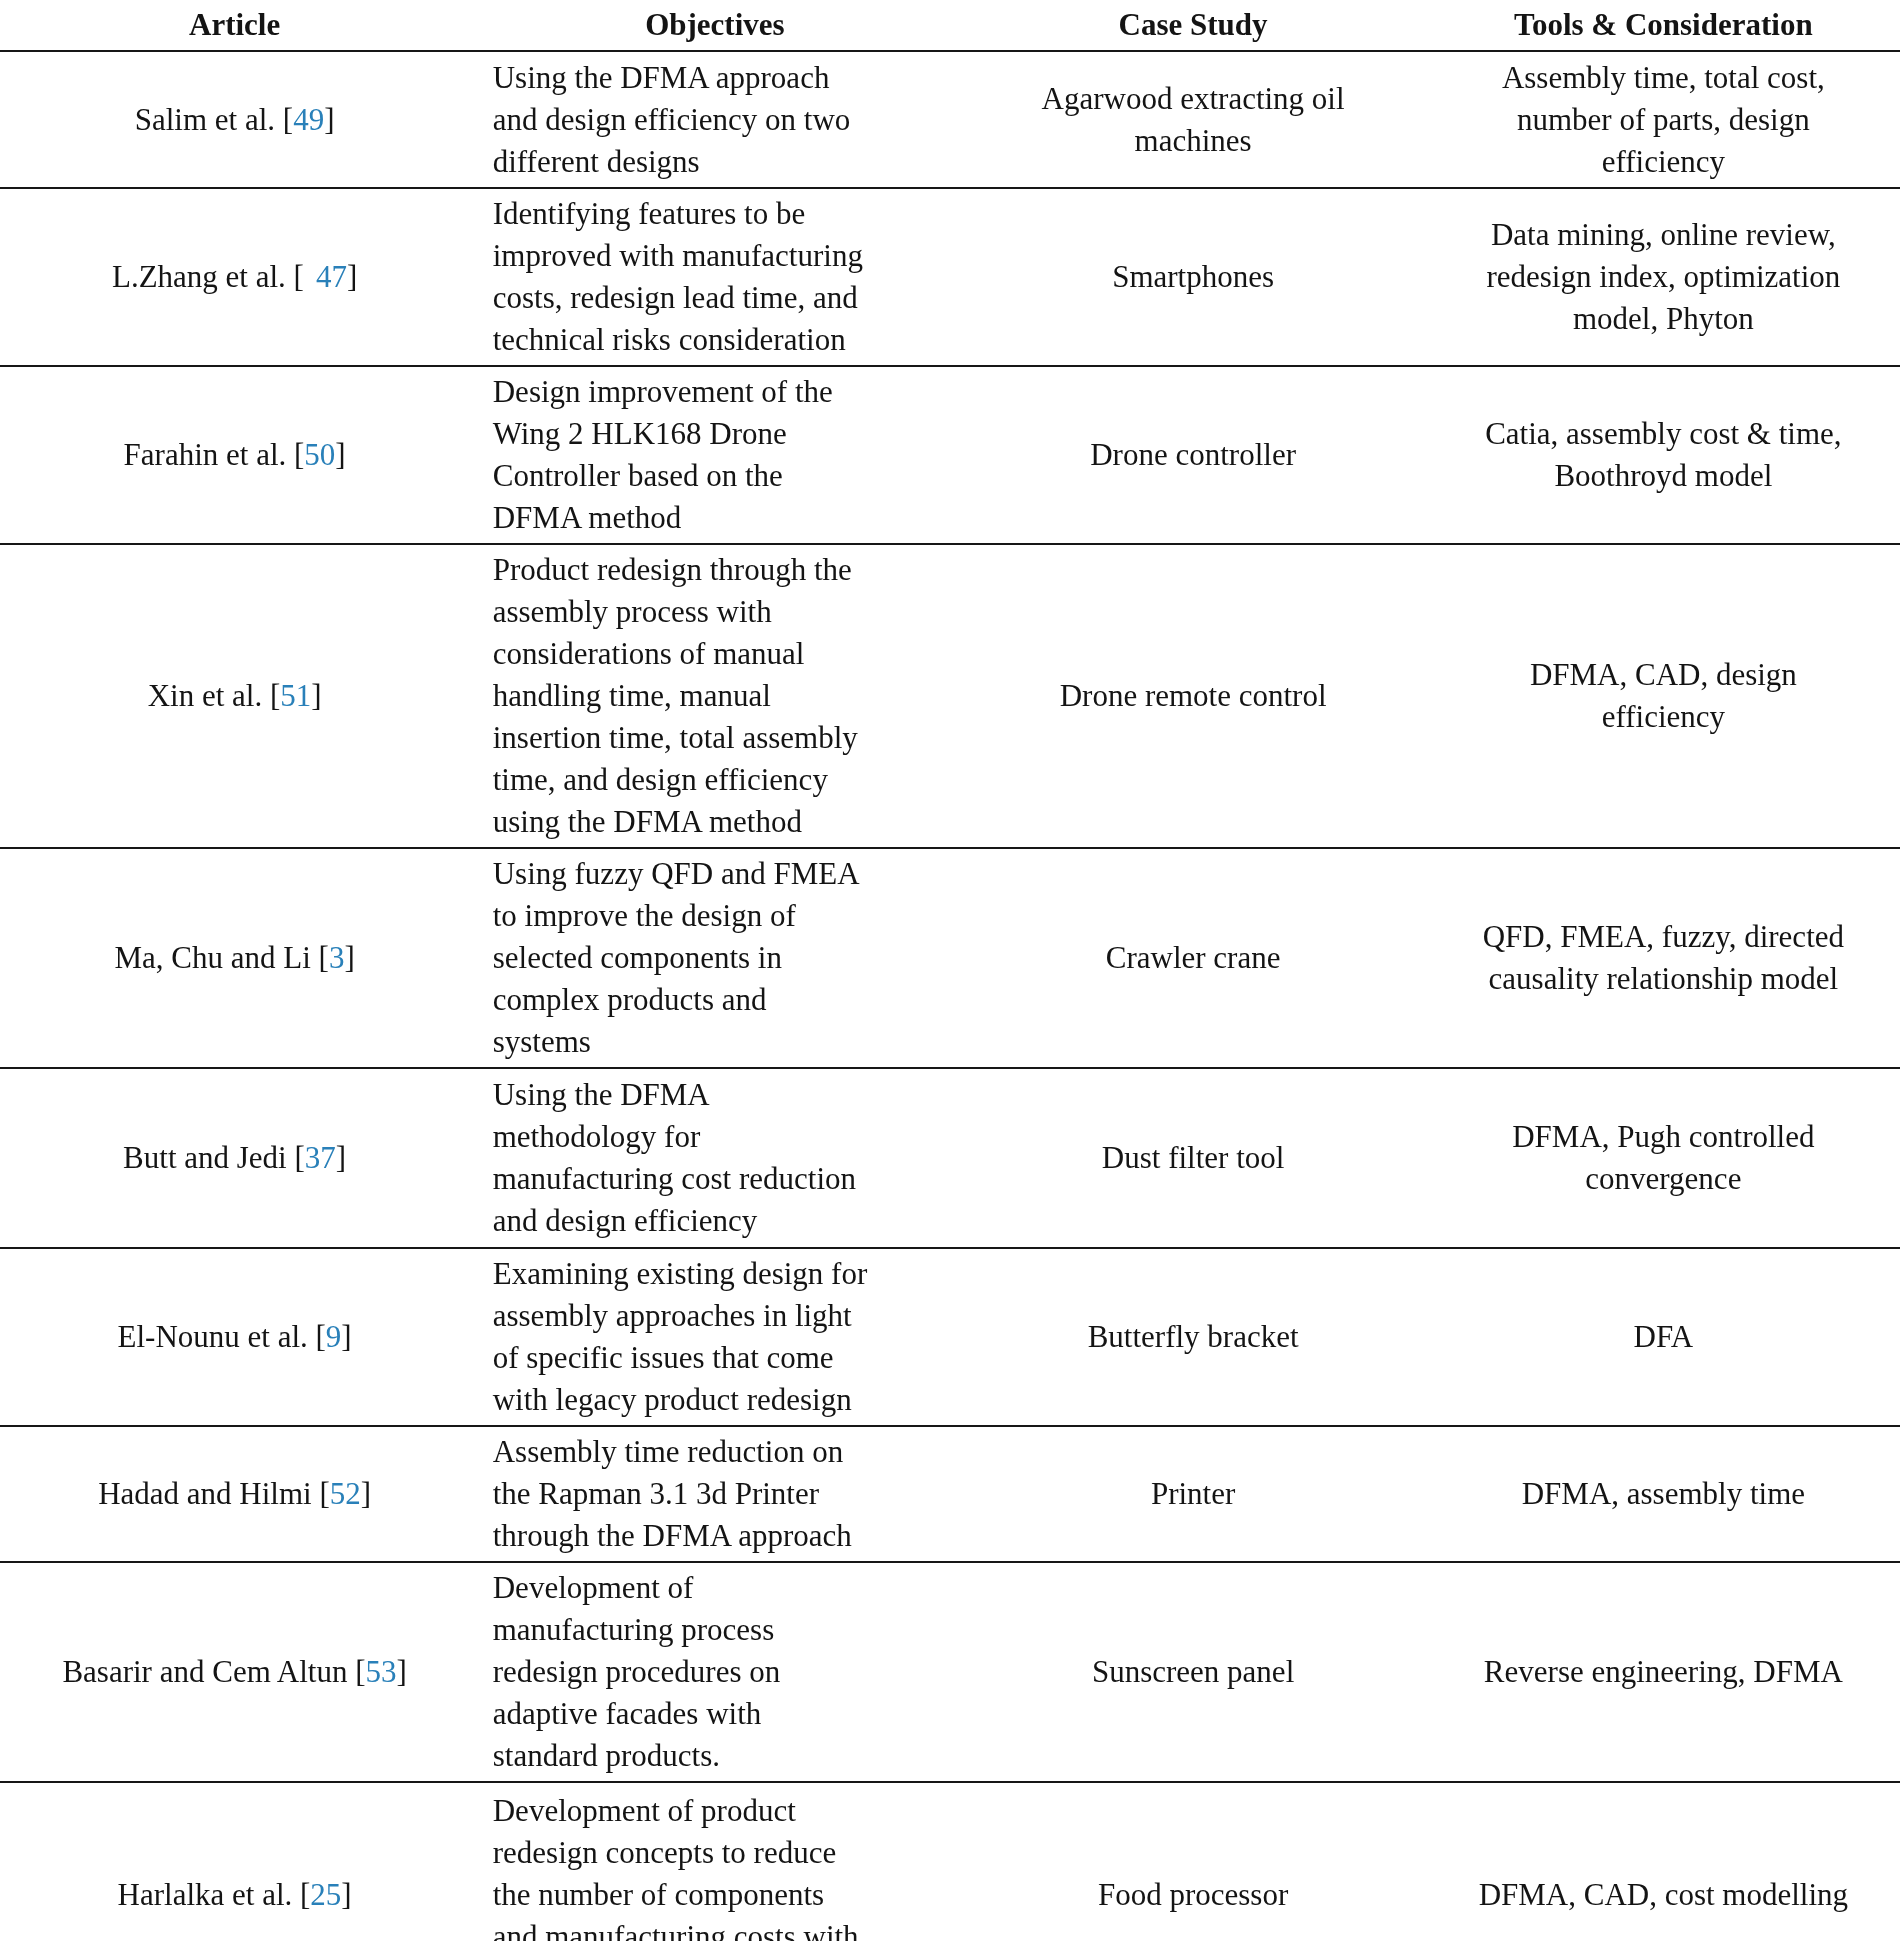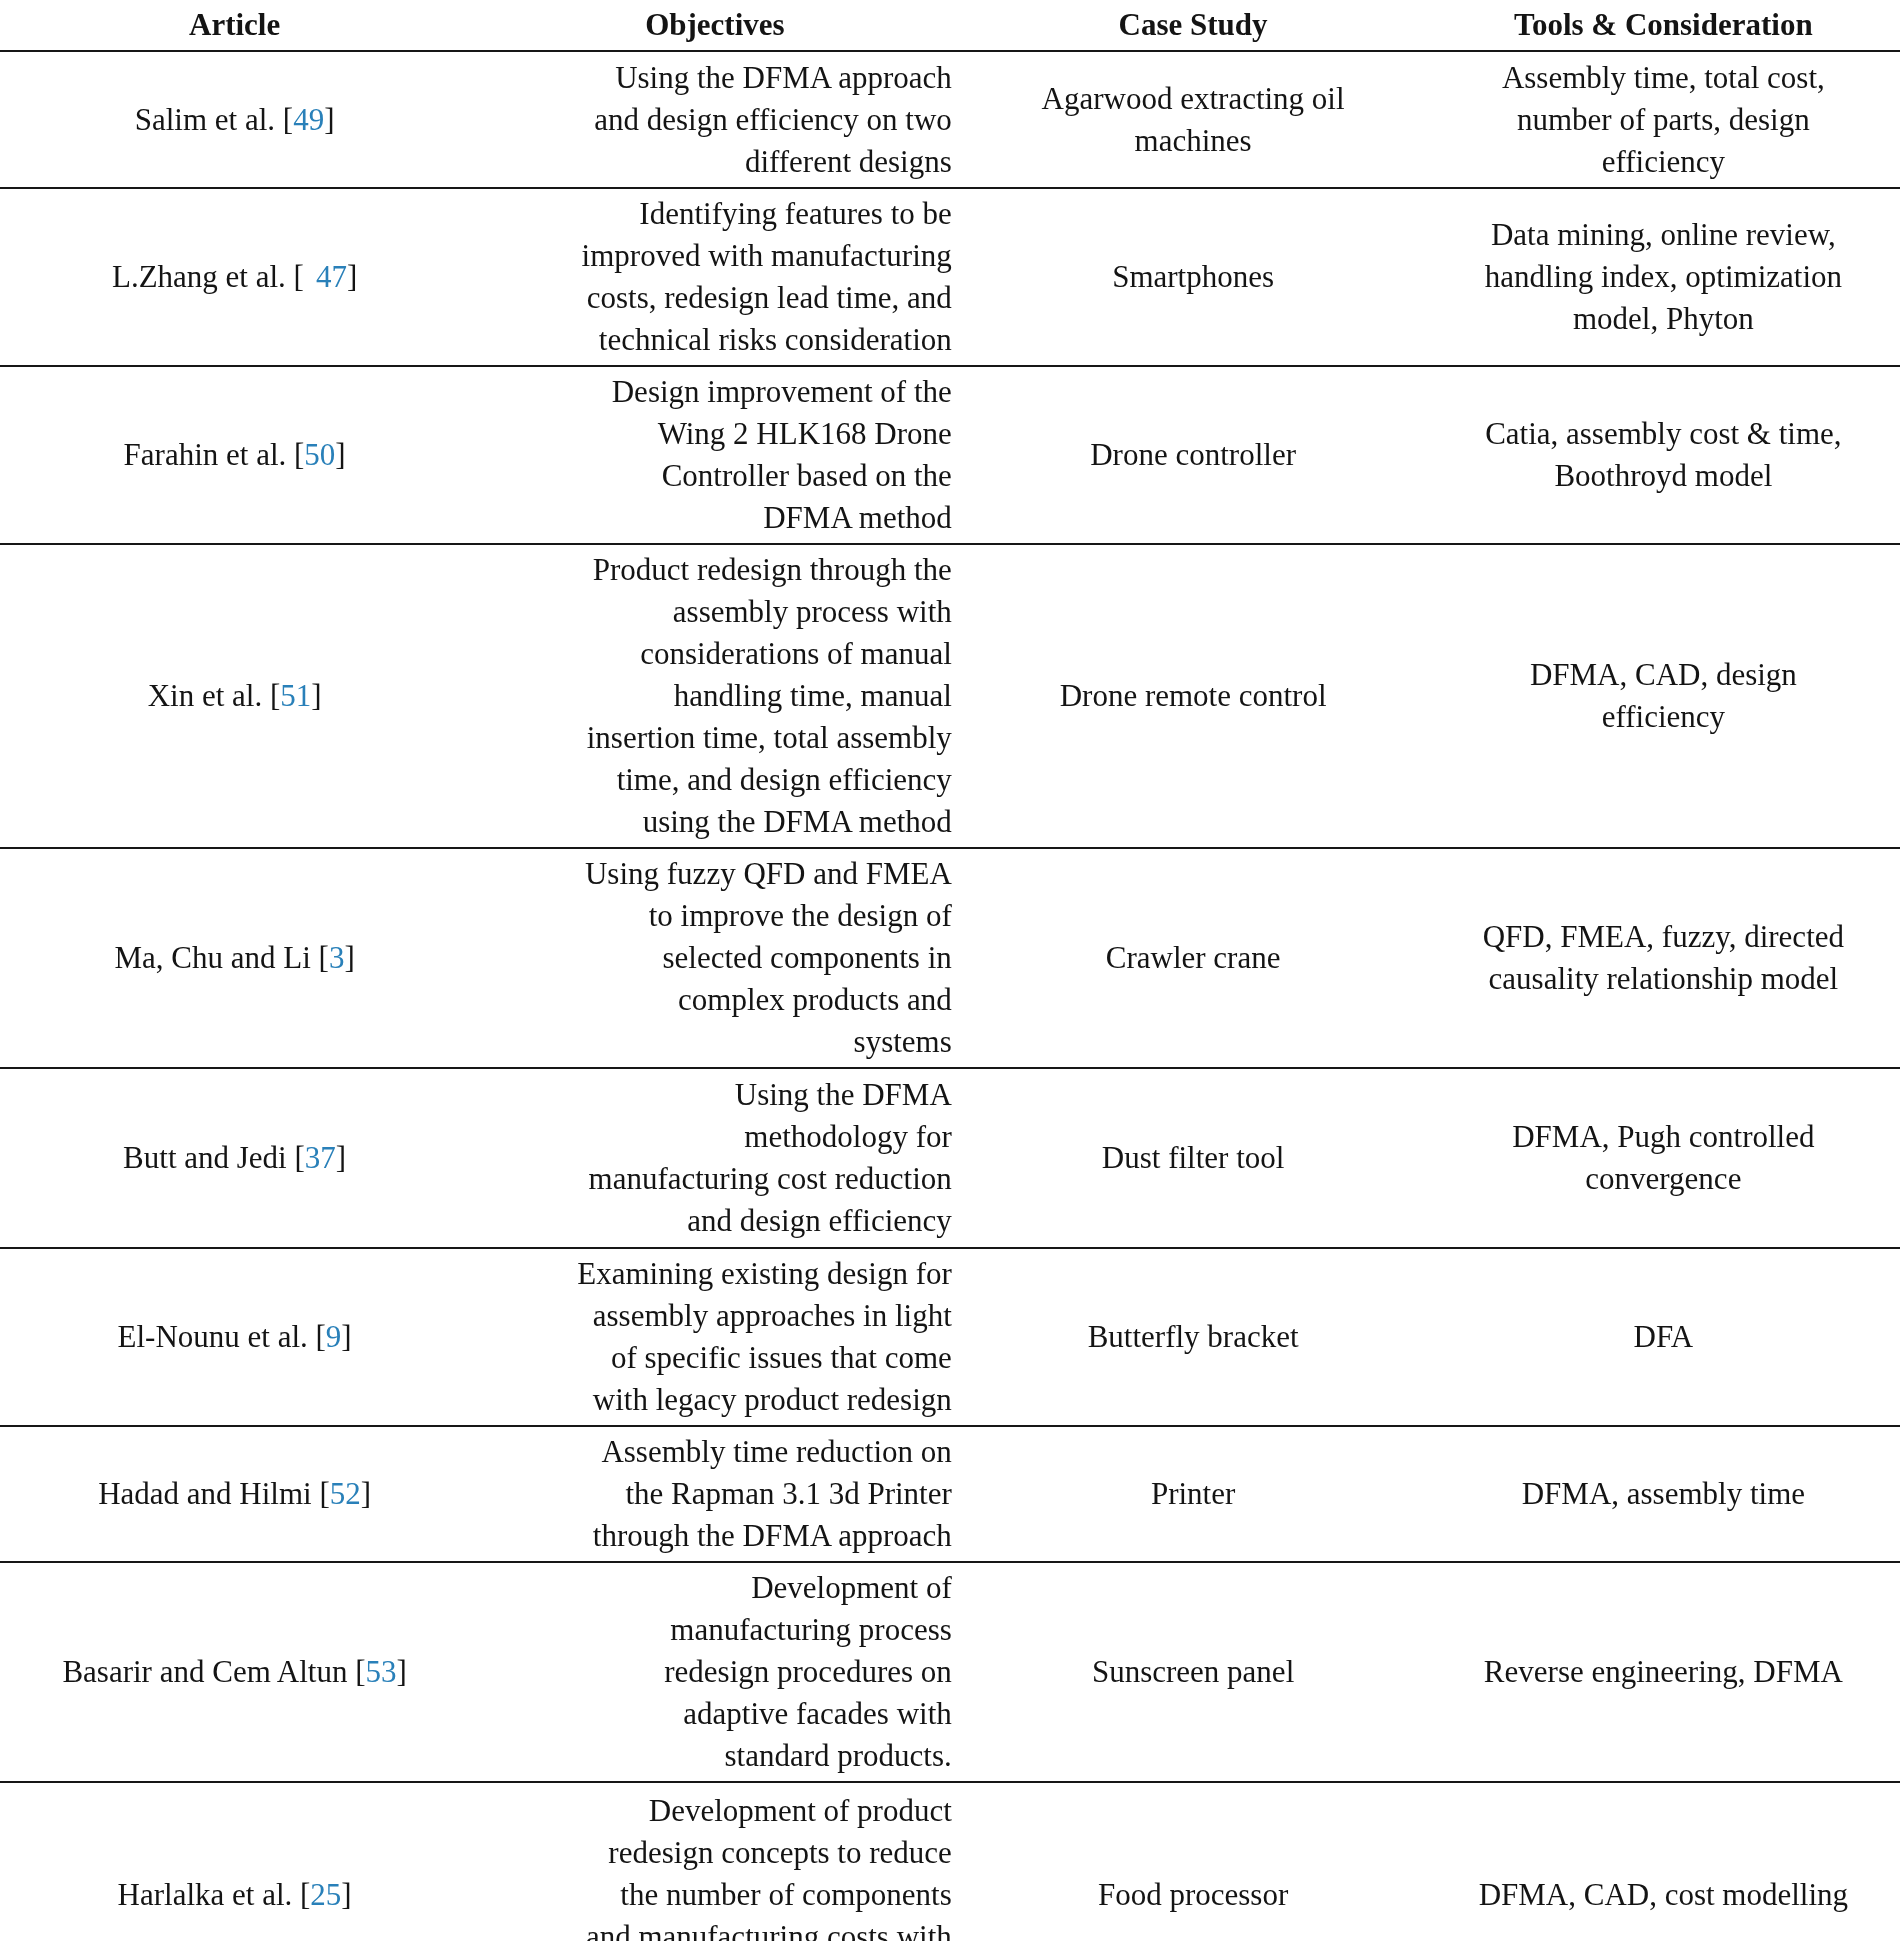--- a/index.html
+++ b/index.html
@@ -26,21 +26,21 @@
   th, td {
     padding: 4px;
     vertical-align: middle;
     text-align: center;
     font-weight: normal;
     white-space: pre-line;
     overflow: hidden;
   }
   thead th { font-weight: bold; border-bottom: 2.6px solid #161616; }
   tbody td { border-bottom: 2.6px solid #161616; }
-  td.obj { text-align: right; padding-left: 23.5px; padding-right: 8.7px; }
+  td.obj { text-align: left; padding-left: 23.5px; padding-right: 8.7px; }
   tr.hr  { height: 45px; }
   tr.r0  { height: 137px; }
   tr.r1  { height: 174px; }
   tr.r2  { height: 176px; }
   tr.r3  { height: 298px; }
   tr.r4  { height: 211px; }
   tr.r5  { height: 180px; }
   tr.r6  { height: 176px; }
   tr.r7  { height: 133px; }
   tr.r8  { height: 219px; }
@@ -79,21 +79,21 @@
 efficiency</td>
       </tr>
       <tr class="r1">
         <td><span>L.Zhang et al. [</span><span class="ref" style="color: rgb(41, 128, 185); margin-left: 12px;">47</span><span>]</span></td>
         <td class="obj">Identifying features to be
 improved with manufacturing
 costs, redesign lead time, and
 technical risks consideration</td>
         <td>Smartphones</td>
         <td>Data mining, online review,
-handling index, optimization
+redesign index, optimization
 model, Phyton</td>
       </tr>
       <tr class="r2">
         <td><span>Farahin et al. [</span><span class="ref" style="color: rgb(41, 128, 185);">50</span><span>]</span></td>
         <td class="obj">Design improvement of the
 Wing 2 HLK168 Drone
 Controller based on the
 DFMA method</td>
         <td>Drone controller</td>
         <td>Catia, assembly cost &amp; time,

